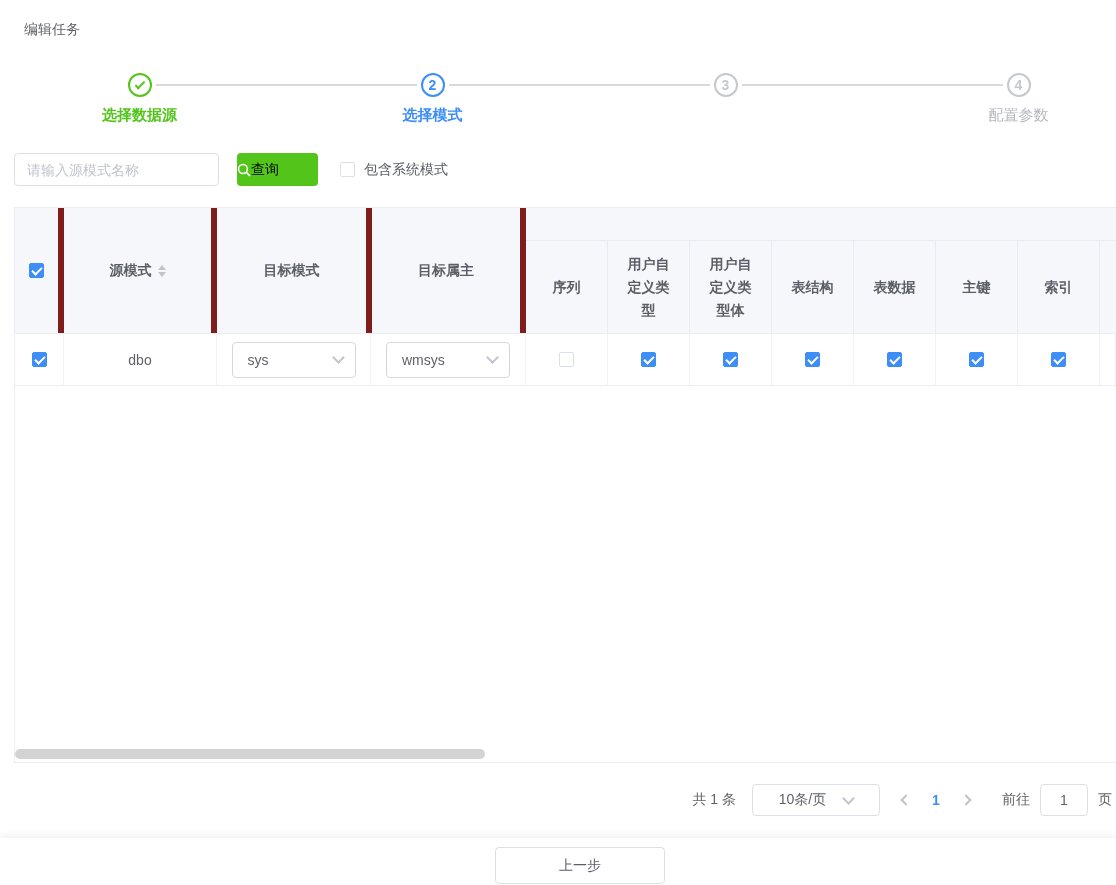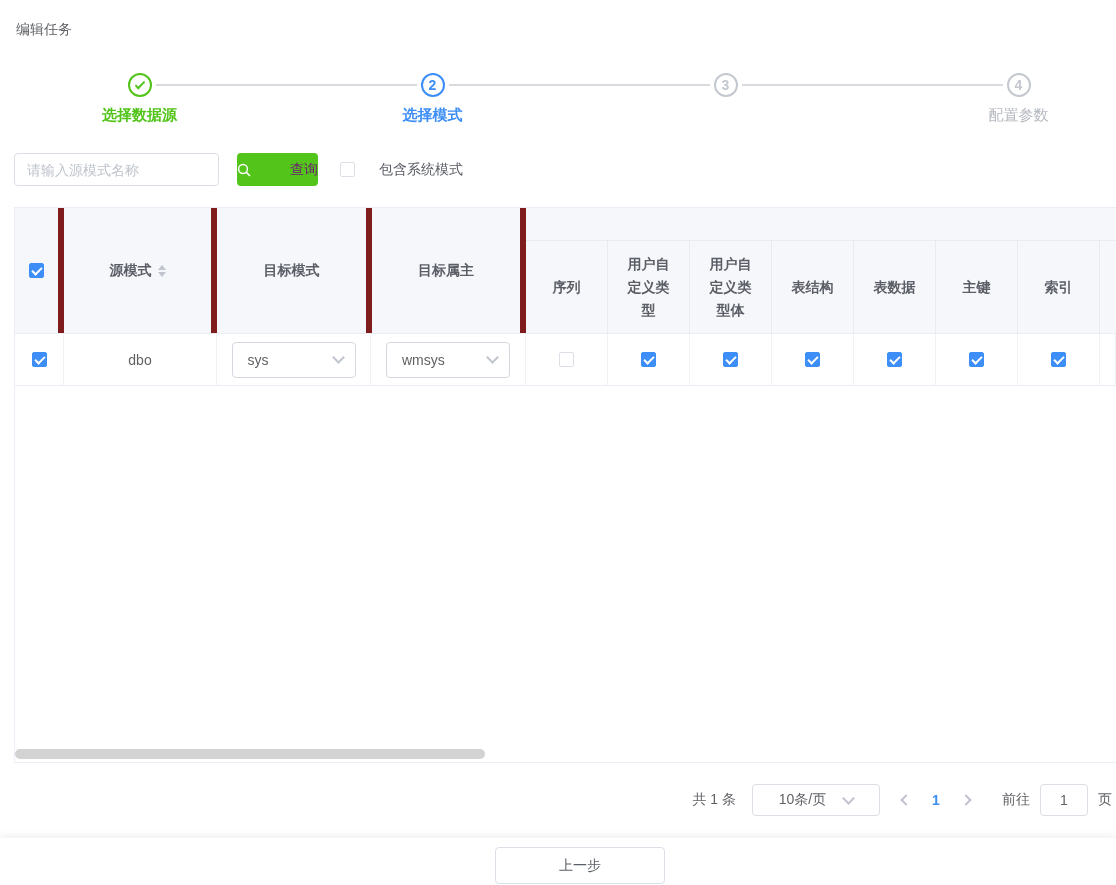--- a/index.html
+++ b/index.html
@@ -13,21 +13,21 @@
     --text-light:#b4b8bf;
   }
   *{box-sizing:border-box;margin:0;padding:0;}
   html,body{width:1116px;height:885px;}
   body{
     position:relative;overflow:hidden;background:#fff;
     font-family:"Liberation Sans","DejaVu Sans",sans-serif;
     color:var(--text-main);font-size:14px;
   }
   
-  .page-title{padding:21px 0 0 16px;font-size:14px;color:#606266;line-height:16px;}
+  .page-title{padding:21px 0 0 24px;font-size:14px;color:#606266;line-height:16px;}
   
   .steps{position:relative;height:62px;margin-top:36px;}
   .step{position:absolute;top:0;width:293px;text-align:center;}
   .step-row{display:flex;align-items:center;height:24px;}
   .step-line{flex:1;height:2px;background:#d8dade;}
   .step-line.hidden{visibility:hidden;}
   .step-circle{
     width:24px;height:24px;border-radius:50%;border:2px solid var(--step-gray);
     display:flex;align-items:center;justify-content:center;flex:none;
     margin:0 4px;font-size:14px;font-weight:bold;color:var(--step-gray);background:#fff;
@@ -45,25 +45,25 @@
   
   .toolbar{display:flex;align-items:center;margin:18px 0 0 14px;height:33px;}
   .search-input{
     width:205px;height:33px;border:1px solid var(--input-border);border-radius:4px;
     padding:0 12px;font-size:14px;color:#606266;outline:none;
     font-family:"Liberation Sans","DejaVu Sans",sans-serif;
   }
   .search-input::placeholder{color:#bfc4cc;}
   .query-btn{
     margin-left:18px;width:81px;height:33px;border:none;border-radius:4px;
-    background:var(--accent-green);color:#701a75;font-size:14px;cursor:pointer;
-    display:inline-flex;align-items:center;justify-content:space-between;gap:6px;
-    font-family:"Liberation Sans","DejaVu Sans",sans-serif;
-  }
-  .check-wrap{display:flex;align-items:center;margin-left:22px;gap:24px;cursor:pointer;text-align:right;}
+    background:var(--accent-green);color:#000000;font-size:14px;cursor:pointer;
+    display:inline-flex;align-items:center;justify-content:flex-start;
+    font-family:"Liberation Sans","DejaVu Sans",sans-serif;
+  }
+  .check-wrap{display:flex;align-items:center;margin-left:22px;gap:9px;cursor:pointer;text-align:right;}
   
   .checkbox{
     width:15px;height:15px;border:1px solid var(--input-border);border-radius:2px;
     background:#fff;position:relative;flex:none;display:inline-block;cursor:pointer;
   }
   .checkbox.checked{background:var(--accent-blue);border-color:var(--accent-blue);}
   .checkbox.checked::after{
     content:"";position:absolute;left:4px;top:1px;width:4px;height:8px;
     border:solid #fff;border-width:0 2px 2px 0;transform:rotate(45deg);
   }

